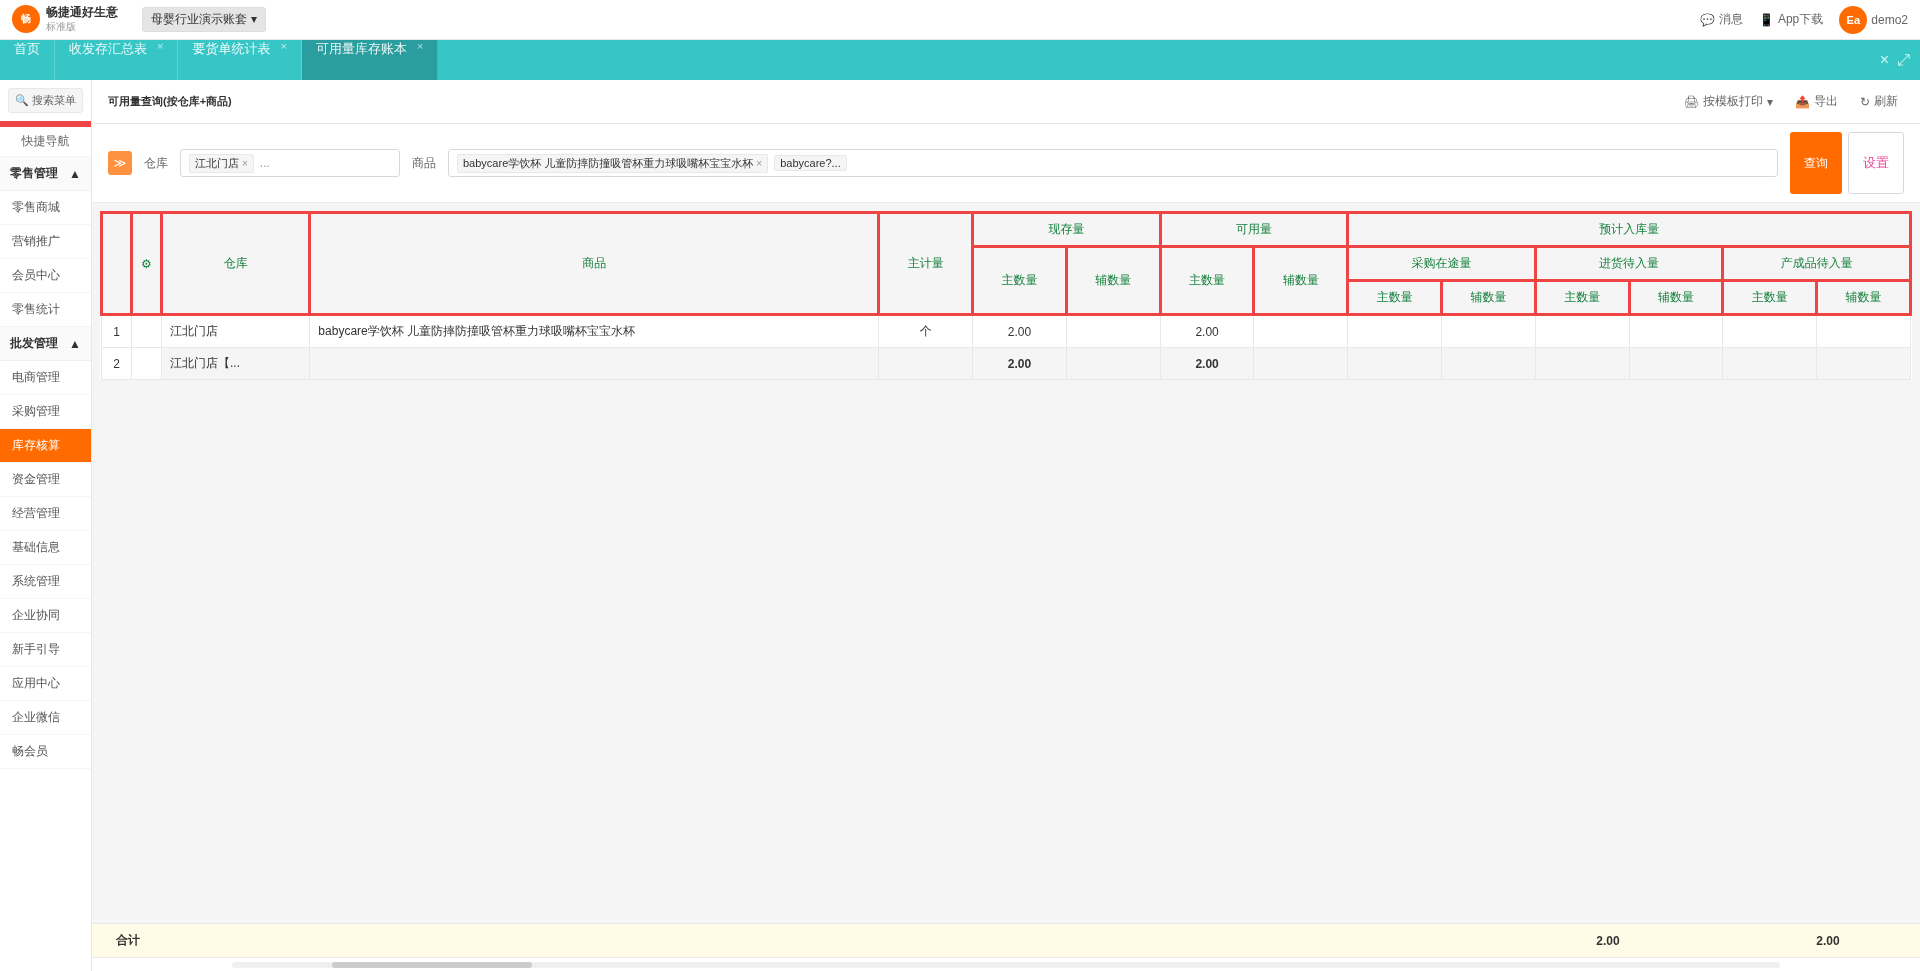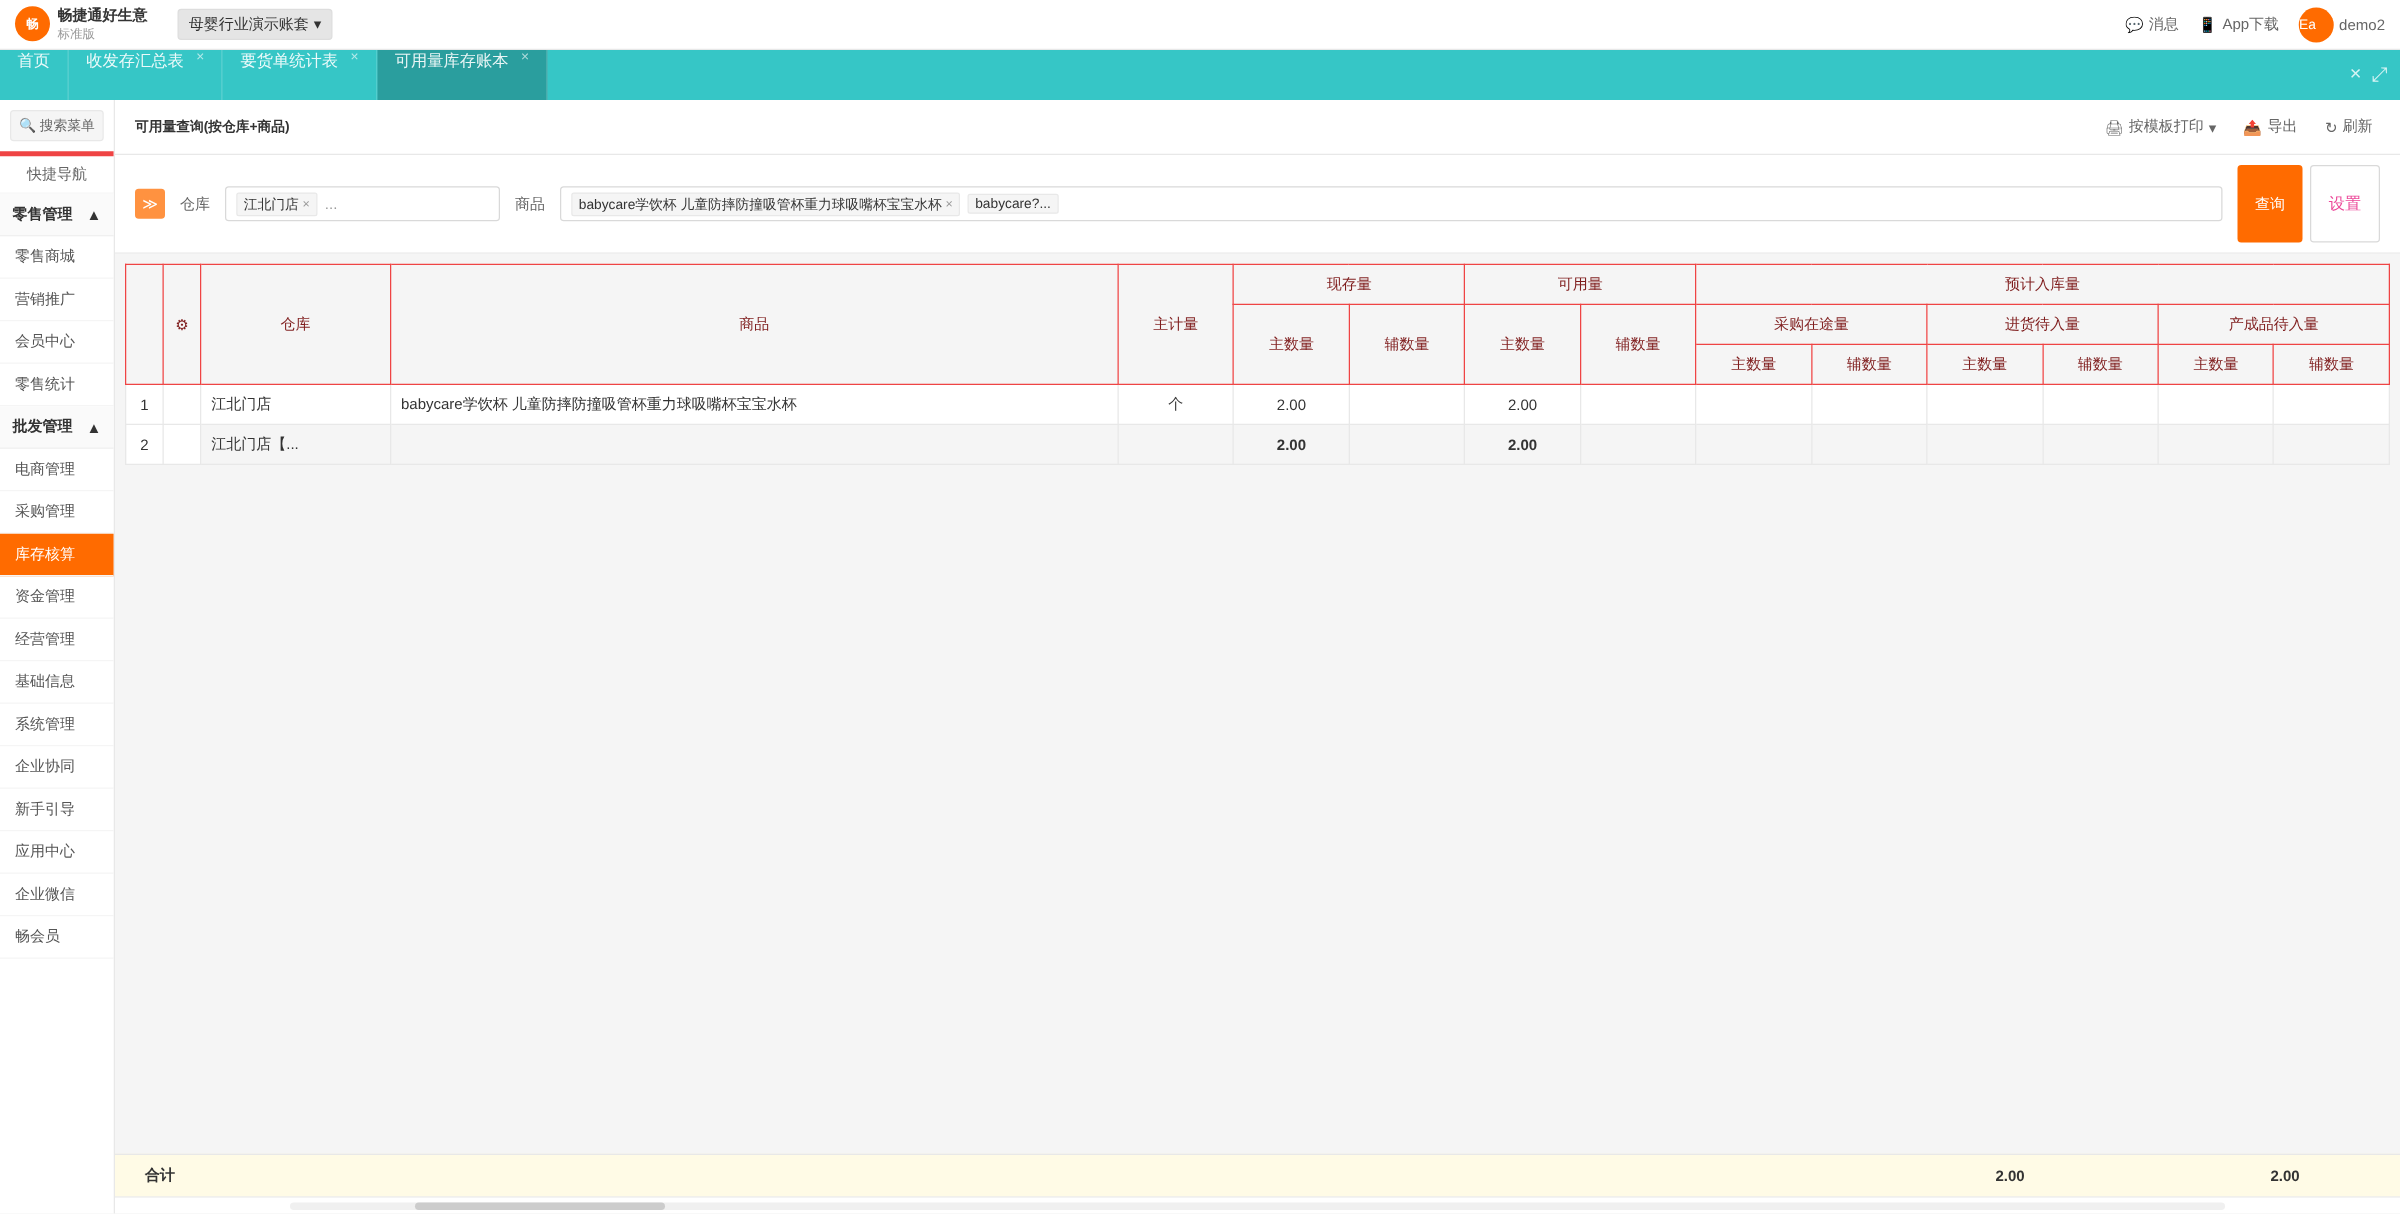--- a/index.html
+++ b/index.html
@@ -17,21 +17,21 @@
       flex-shrink: 0;
     }
     .top-bar-left { display: flex; align-items: center; gap: 8px; }
     .brand-logo { display: flex; align-items: center; gap: 6px; }
     .brand-icon { width: 28px; height: 28px; background: #ff6b00; border-radius: 50%; display: flex; align-items: center; justify-content: center; color: white; font-size: 10px; font-weight: bold; }
     .brand-name { font-size: 12px; color: #333; font-weight: bold; line-height: 1.2; }
     .brand-sub { font-size: 10px; color: #999; }
     .company-select { display: flex; align-items: center; gap: 4px; border: 1px solid #ddd; border-radius: 3px; padding: 3px 8px; background: #e5e5e5; cursor: pointer; font-size: 12px; color: #333; margin-left: 16px; }
     .top-bar-right { display: flex; align-items: center; gap: 16px; }
     .top-bar-action { display: flex; align-items: center; gap: 4px; font-size: 12px; color: #666; cursor: pointer; }
-    .user-avatar { width: 28px; height: 28px; border-radius: 50%; background: #ff6b00; display: flex; align-items: center; color: white; font-size: 11px; }
+    .user-avatar { width: 28px; height: 28px; border-radius: 50%; background: #ff6b00; display: flex; align-items: center; justify-content: center; color: white; font-size: 11px; font-weight: bold; }
 
     
     .nav-bar {
       height: 40px;
       background: #36c6c6;
       display: flex;
       align-items: center;
       padding: 0 0;
       flex-shrink: 0;
     }
@@ -63,21 +63,21 @@
       width: 92px;
       background: white;
       border-right: 1px solid #e8e8e8;
       display: flex;
       flex-direction: column;
       flex-shrink: 0;
       overflow-y: auto;
     }
     .sidebar-search {
       padding: 8px;
-      border-bottom: 4px solid #ef4444;
+      border-bottom: 6px solid #ef4444;
     }
     .sidebar-search-btn {
       width: 100%;
       background: #f5f5f5;
       border: 1px solid #e8e8e8;
       border-radius: 3px;
       padding: 4px 6px;
       font-size: 11px;
       color: #666;
       cursor: pointer;
@@ -190,24 +190,24 @@
       background: #f5f5f5;
     }
     .data-table {
       width: 100%;
       border-collapse: collapse;
       background: white;
       font-size: 12px;
     }
     .data-table th {
       background: #f5f5f5;
-      border: 1px solid #ef4444;
+      border: 3px solid #ef4444;
       padding: 7px 8px;
       text-align: center;
-      color: #7f1d1d;
+      color: #15803d;
       font-weight: normal;
       white-space: nowrap;
     }
     .data-table td {
       border: 1px solid #e8e8e8;
       padding: 7px 8px;
       text-align: center;
       color: #333;
       background: white;
     }

